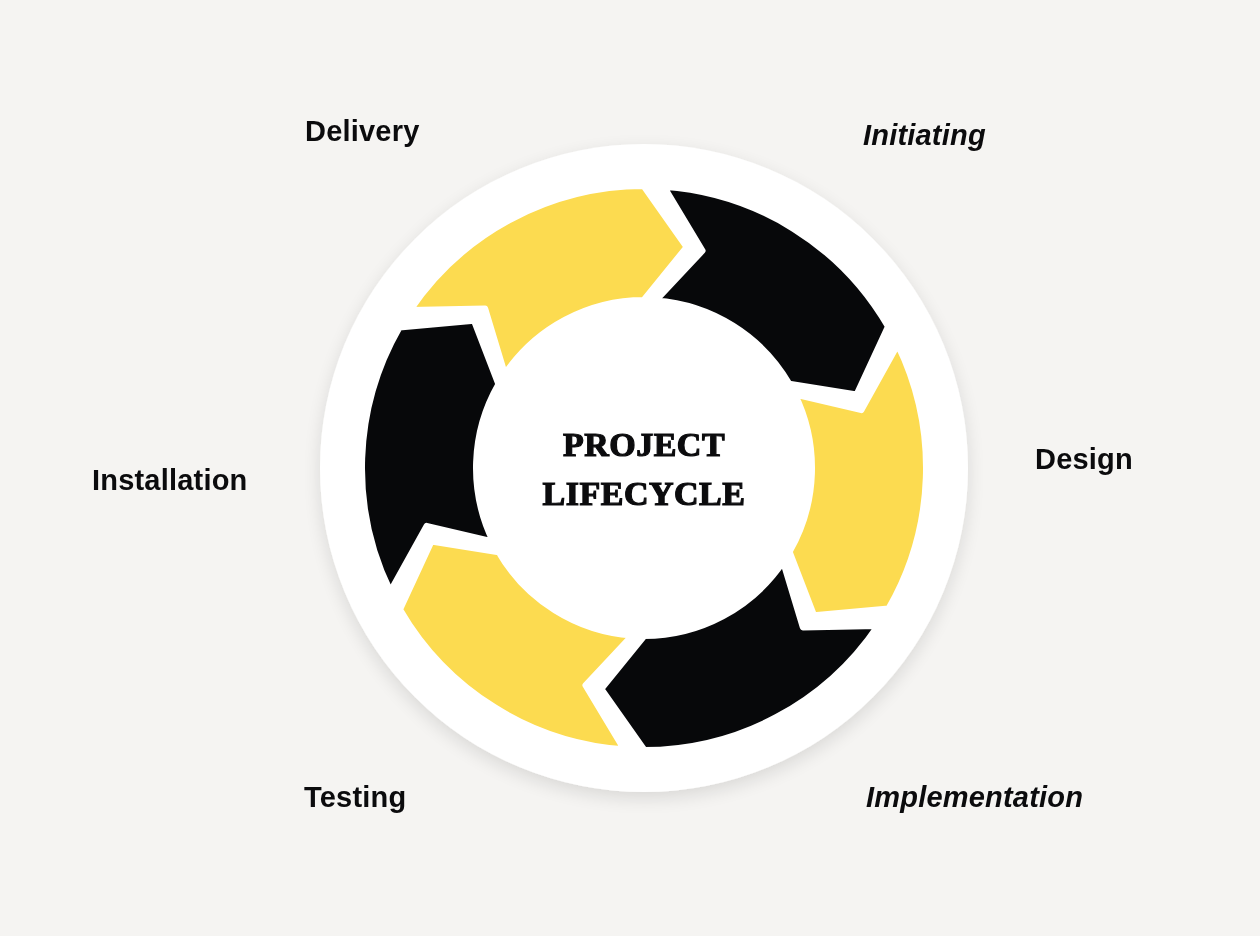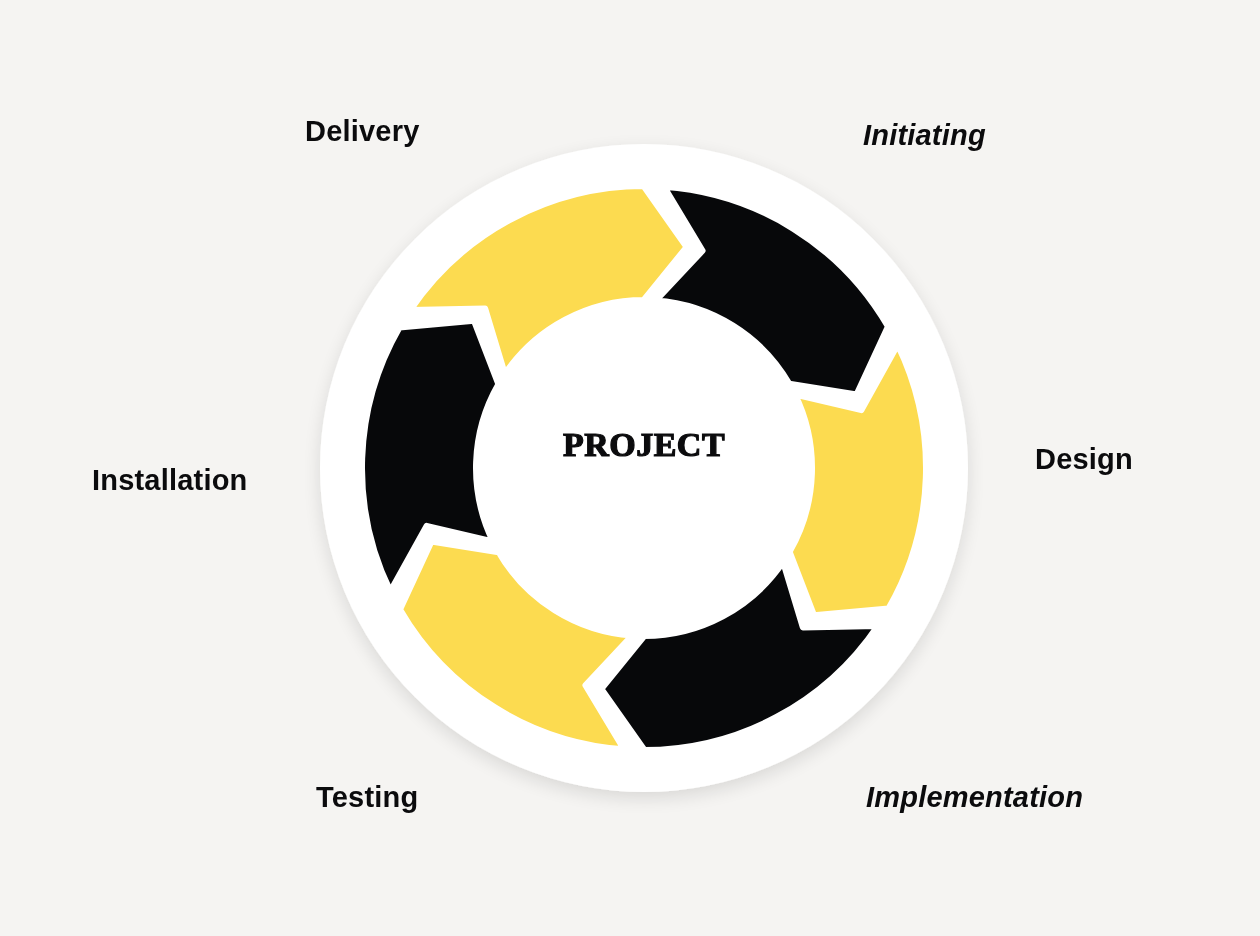--- a/index.html
+++ b/index.html
@@ -57,22 +57,23 @@
       <path d="M 877.5130143635434 626.1001964668342 A 282 282 0 0 1 644.4921825991834 749.9995704895471 L 601.4535253272744 688.9407103566998 L 644.2932151654709 635.9997441214323 A 168 168 0 0 0 783.114136216579 562.1873510866246 L 802.8211034027032 627.376463488019 Z" fill="#07080a" stroke="#ffffff" stroke-width="6" stroke-linejoin="round"></path>
       <path d="M 623.8377206981826 749.2783007865262 A 282 282 0 0 1 400.0272993993434 609.426027878967 L 431.38649476455555 541.6240272702985 L 498.6545613442897 552.2538038427889 A 168 168 0 0 0 631.9884293521088 635.5700515323986 L 585.3864855554041 685.2313419478256 Z" fill="#fcdb50" stroke="#ffffff" stroke-width="6" stroke-linejoin="round"></path>
       <path d="M 390.32470633463913 591.178104319692 A 282 282 0 0 1 399.5351168001599 327.42645738941997 L 473.93296943728103 320.6833169135987 L 498.3613461788187 384.2540597213566 A 168 168 0 0 0 492.8742931355297 541.3827004457739 L 426.5653821527009 525.8548784598067 Z" fill="#07080a" stroke="#ffffff" stroke-width="6" stroke-linejoin="round"></path>
       <path d="M 410.48698563645667 309.8998035331657 A 282 282 0 0 1 643.5078174008166 186.00042951045288 L 686.5464746727255 247.05928964330016 L 643.7067848345291 300.00025587856766 A 168 168 0 0 0 504.885863783421 373.8126489133753 L 485.1788965972968 308.623536511981 Z" fill="#fcdb50" stroke="#ffffff" stroke-width="6" stroke-linejoin="round"></path>
     </g>
   <circle cx="644" cy="468" r="168" fill="#ffffff"></circle>
 </svg>
 
 <div class="center-title">
   <div>PROJECT</div>
+  <div>LIFECYCLE</div>
 </div>
 
 <div id="labels">
   <div class="label" style="left: 863px; top: 121px; font-style: italic;">Initiating</div>
   <div class="label" style="left: 1035px; top: 445px;">Design</div>
   <div class="label" style="left: 866px; top: 783px; font-style: italic;">Implementation</div>
-  <div class="label" style="left: 316px; top: 783px;">Testing</div>
+  <div class="label" style="left: 304px; top: 783px;">Testing</div>
   <div class="label" style="left: 92px; top: 466px;">Installation</div>
   <div class="label" style="left: 305px; top: 117px;">Delivery</div>
 </div>
 
 </body></html>

